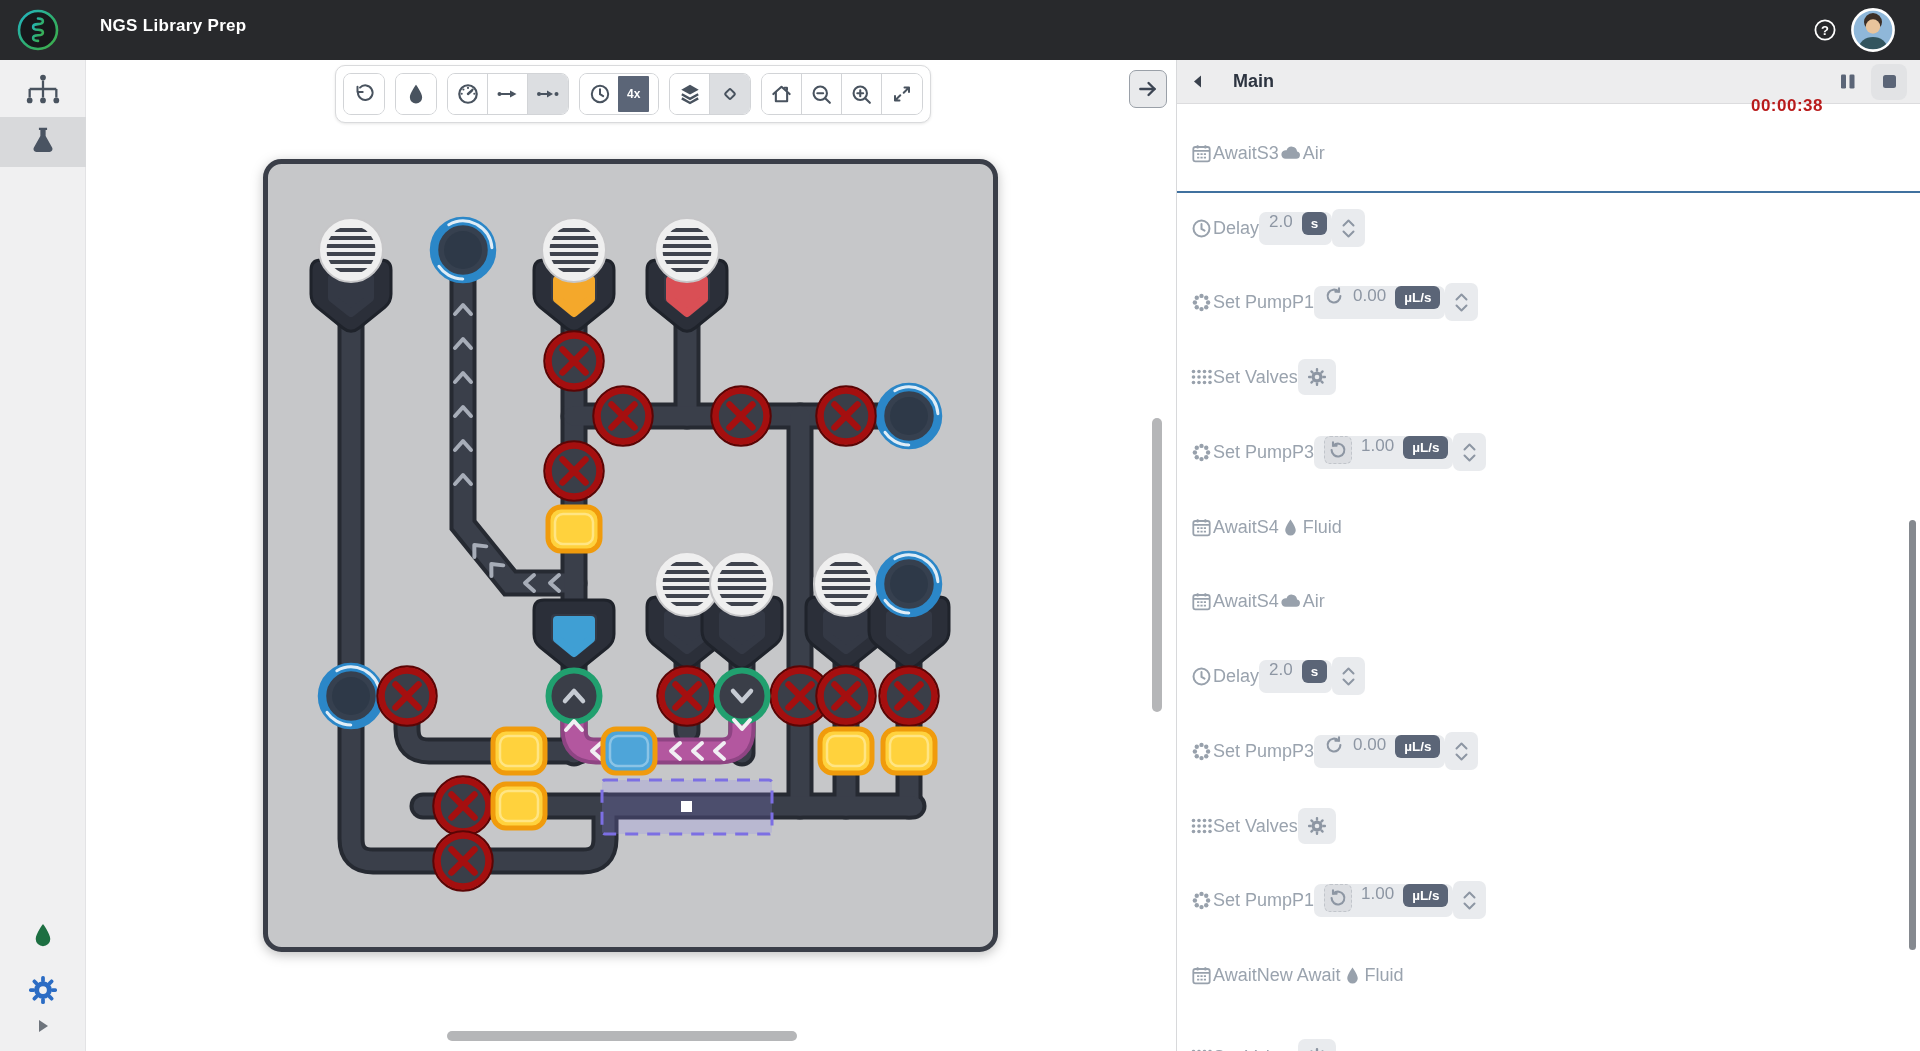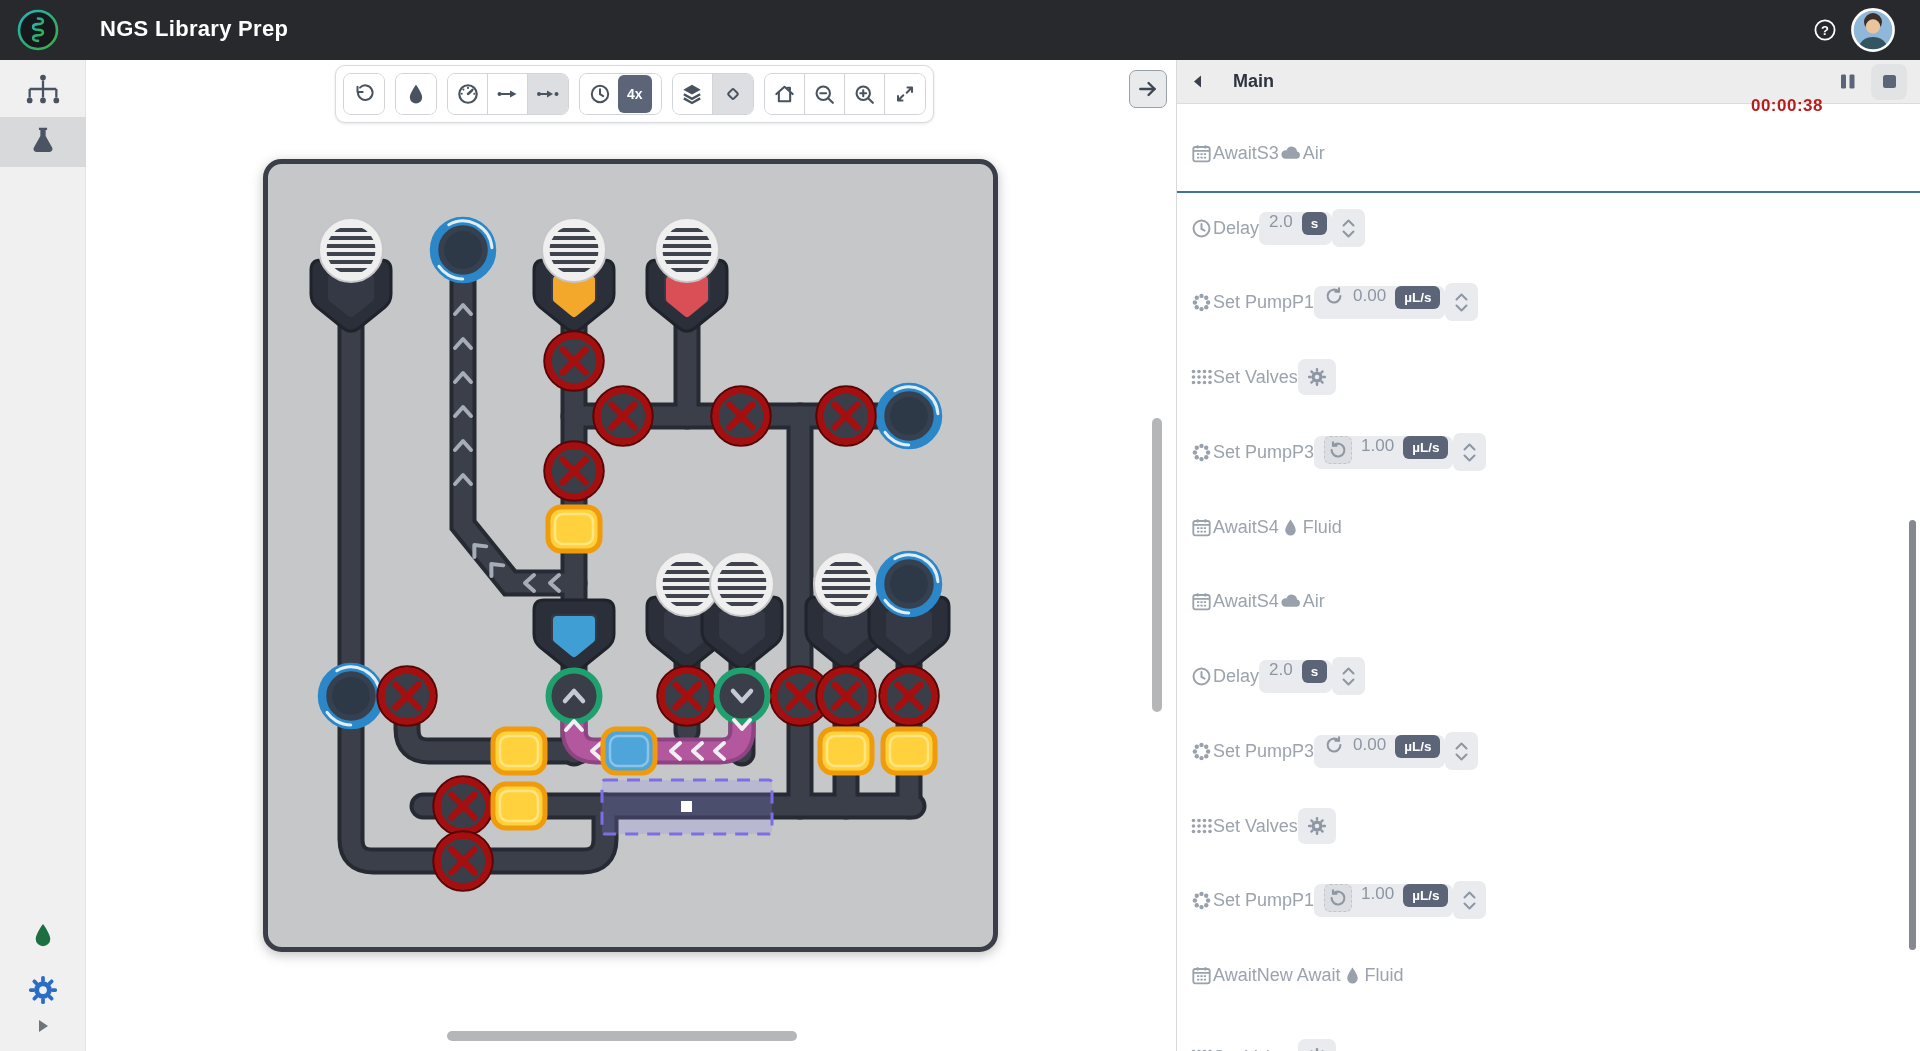--- a/index.html
+++ b/index.html
@@ -4,21 +4,21 @@
 <style>
   * { margin:0; padding:0; box-sizing:border-box; }
   html,body { width:1920px; height:1051px; overflow:hidden; background:#fff;
               font-family:"Liberation Sans", sans-serif; }
   #page { position:relative; width:1920px; height:1051px; }
 
   
   #topbar { position:absolute; left:0; top:0; width:1920px; height:60px;
             background:#28292c; display:flex; align-items:center; z-index:30; }
   #logo { position:absolute; left:16px; top:8px; width:44px; height:44px; }
-  #app-title { position:absolute; left:100px; top:16px; color:#fff; font-size:22px;
+  #app-title { position:absolute; left:100px; top:16px; color:#fff; font-size:17px;
                font-weight:700; letter-spacing:.3px; }
   #help { position:absolute; right:84px; top:19px; width:22px; height:22px; cursor:pointer; }
   #avatar { position:absolute; right:24px; top:7px; width:46px; height:46px; cursor:pointer; }
 
   
   #sidebar { position:absolute; left:0; top:60px; width:86px; height:991px;
              background:#f0f0f1; border-right:1px solid #e3e3e5; z-index:20; }
   .side-item { position:absolute; left:0; width:86px; height:50px;
                display:flex; align-items:center; justify-content:center; cursor:pointer; }
   .side-item.sel { background:#d8d9db; }
@@ -30,22 +30,22 @@
 
   #toolbar { position:absolute; left:249px; top:5px; display:flex; gap:10px;
              background:#fff; border:1px solid #d9dadc; border-radius:10px; padding:7px;
              box-shadow:0 1px 3px rgba(0,0,0,.10); z-index:10; }
   .tgroup { display:flex; border:1px solid #d2d4d7; border-radius:8px; overflow:hidden; background:#fff; }
   .tbtn { width:40px; height:40px; display:flex; align-items:center; justify-content:center;
           background:#fff; border:none; border-right:1px solid #d2d4d7; color:#49535f; cursor:pointer; }
   .tgroup .tbtn:last-child { border-right:none; }
   .tbtn.sel { background:#dcdee1; }
   .tbtn.wide { width:auto; padding:0 9px; gap:7px; }
-  .speed-badge { background:#5b6577; color:#fff; border-radius:6px; padding:11px 9px;
-                 font-size:14px; font-weight:700; }
+  .speed-badge { background:#5b6577; color:#fff; border-radius:1px; padding:11px 9px;
+                 font-size:12px; font-weight:700; }
 
   #panel-toggle { position:absolute; left:1043px; top:10px; width:38px; height:38px;
                   background:#e9eaec; border:1px solid #9aa0a8; border-radius:7px;
                   display:flex; align-items:center; justify-content:center; color:#3c4553;
                   cursor:pointer; z-index:11; }
 
   #chip { position:absolute; left:177px; top:99px; filter:drop-shadow(0 3px 6px rgba(0,0,0,.25)); }
 
   .scrollbar { position:absolute; background:#b5b6b8; border-radius:5px; }
   #vscroll { left:1066px; top:358px; width:10px; height:294px; }

